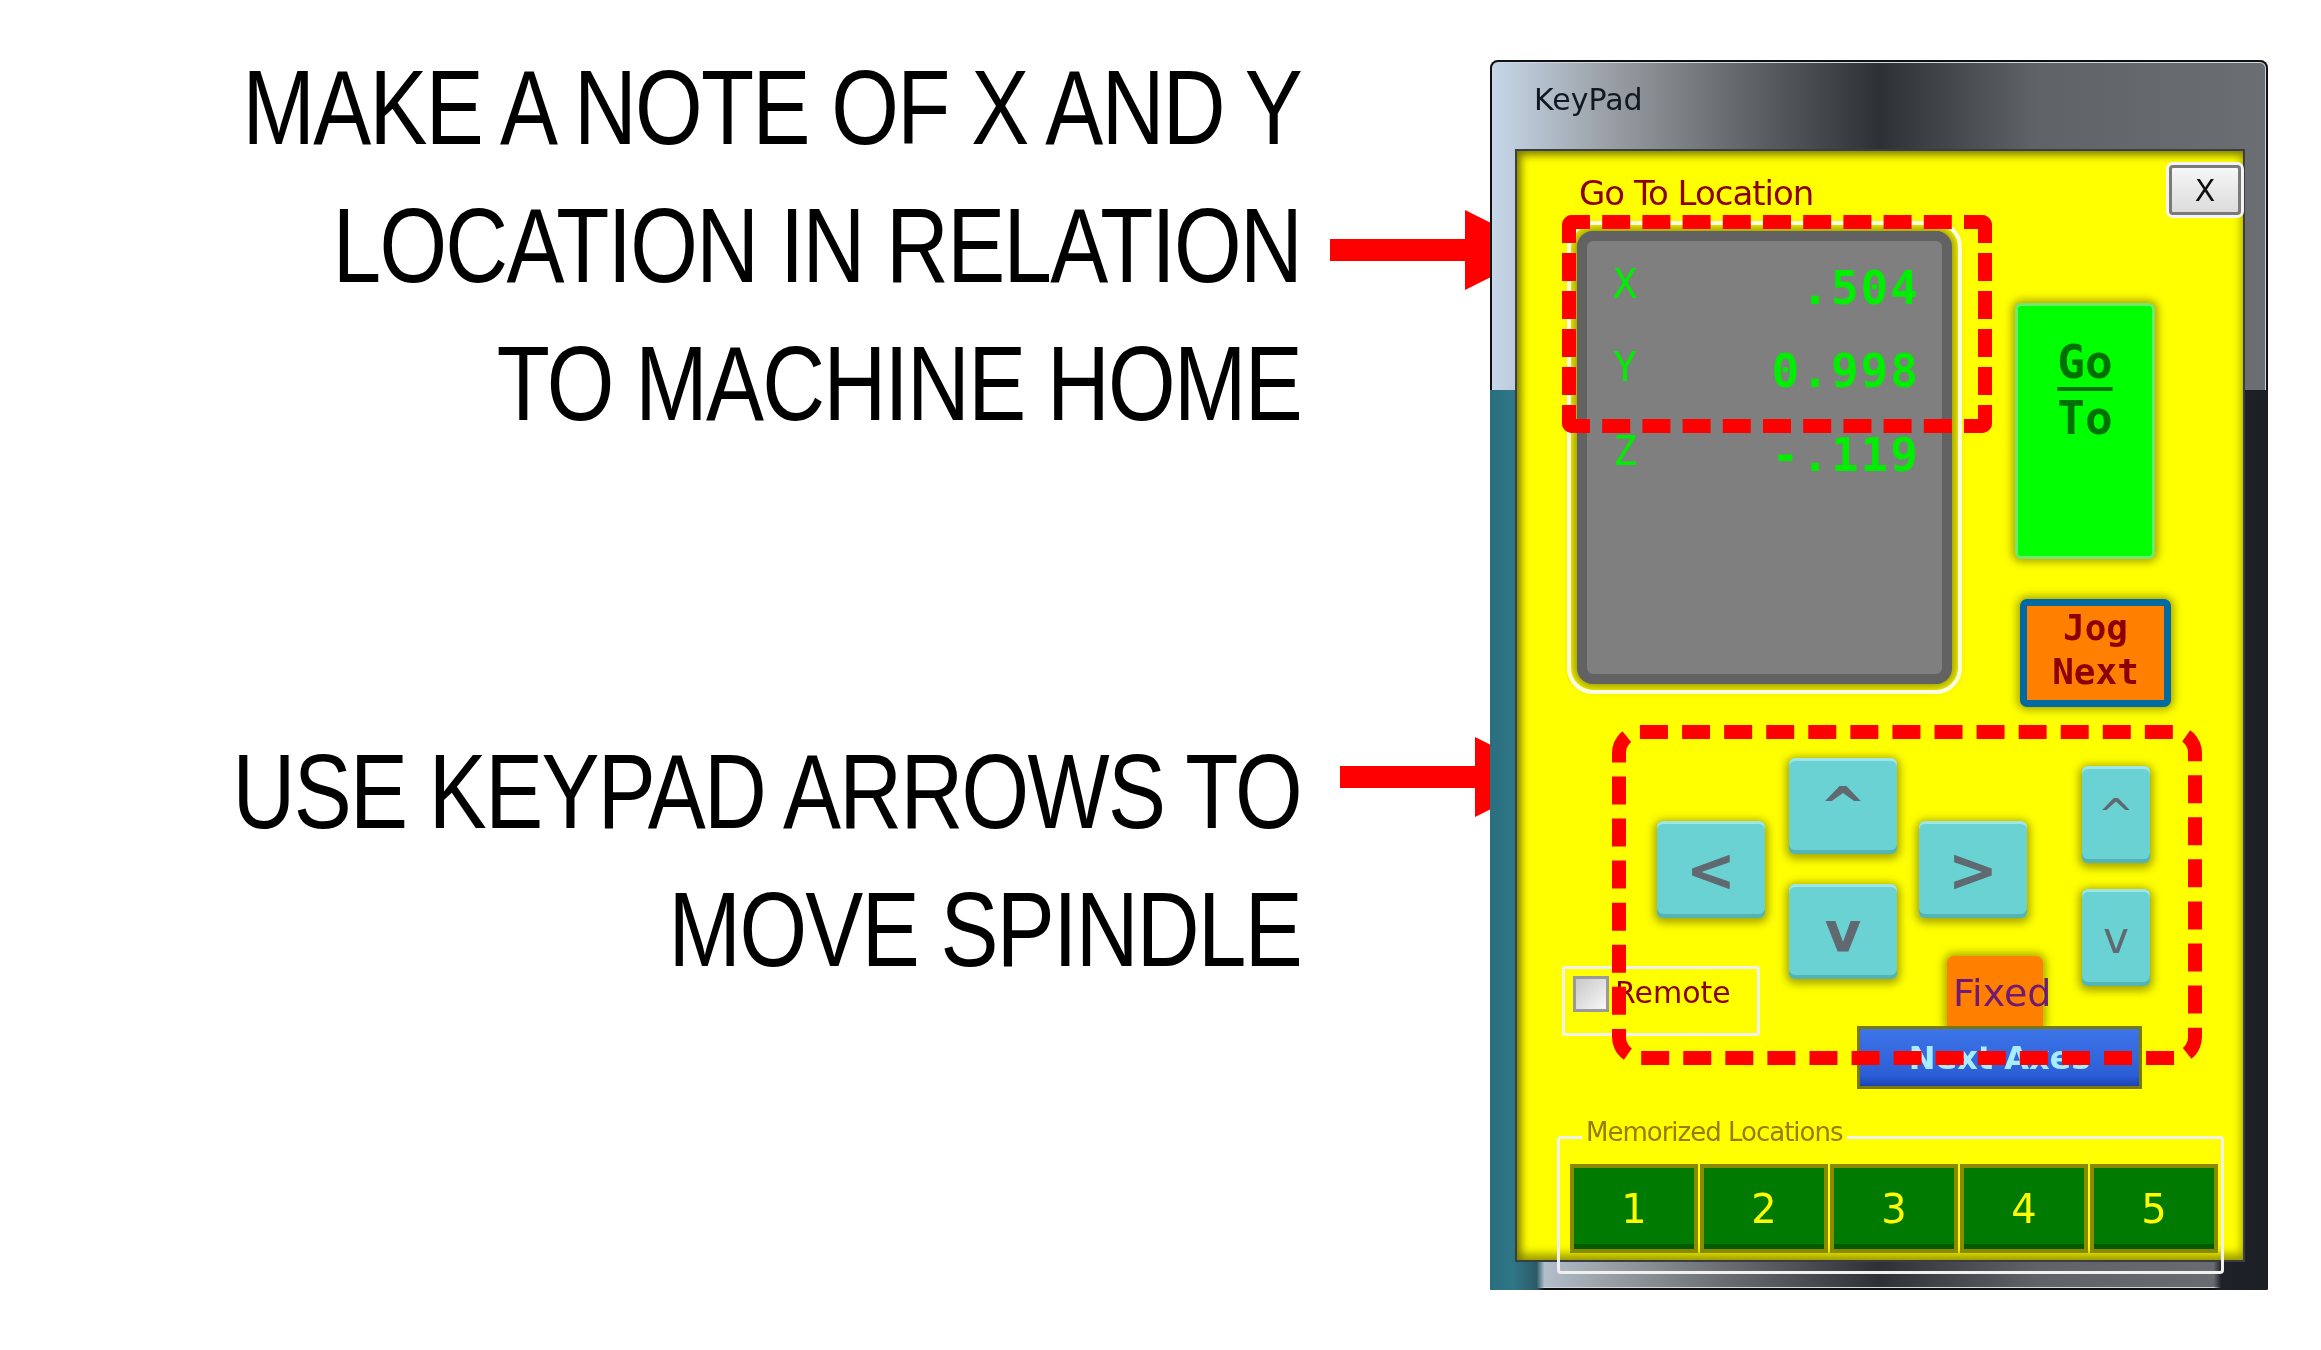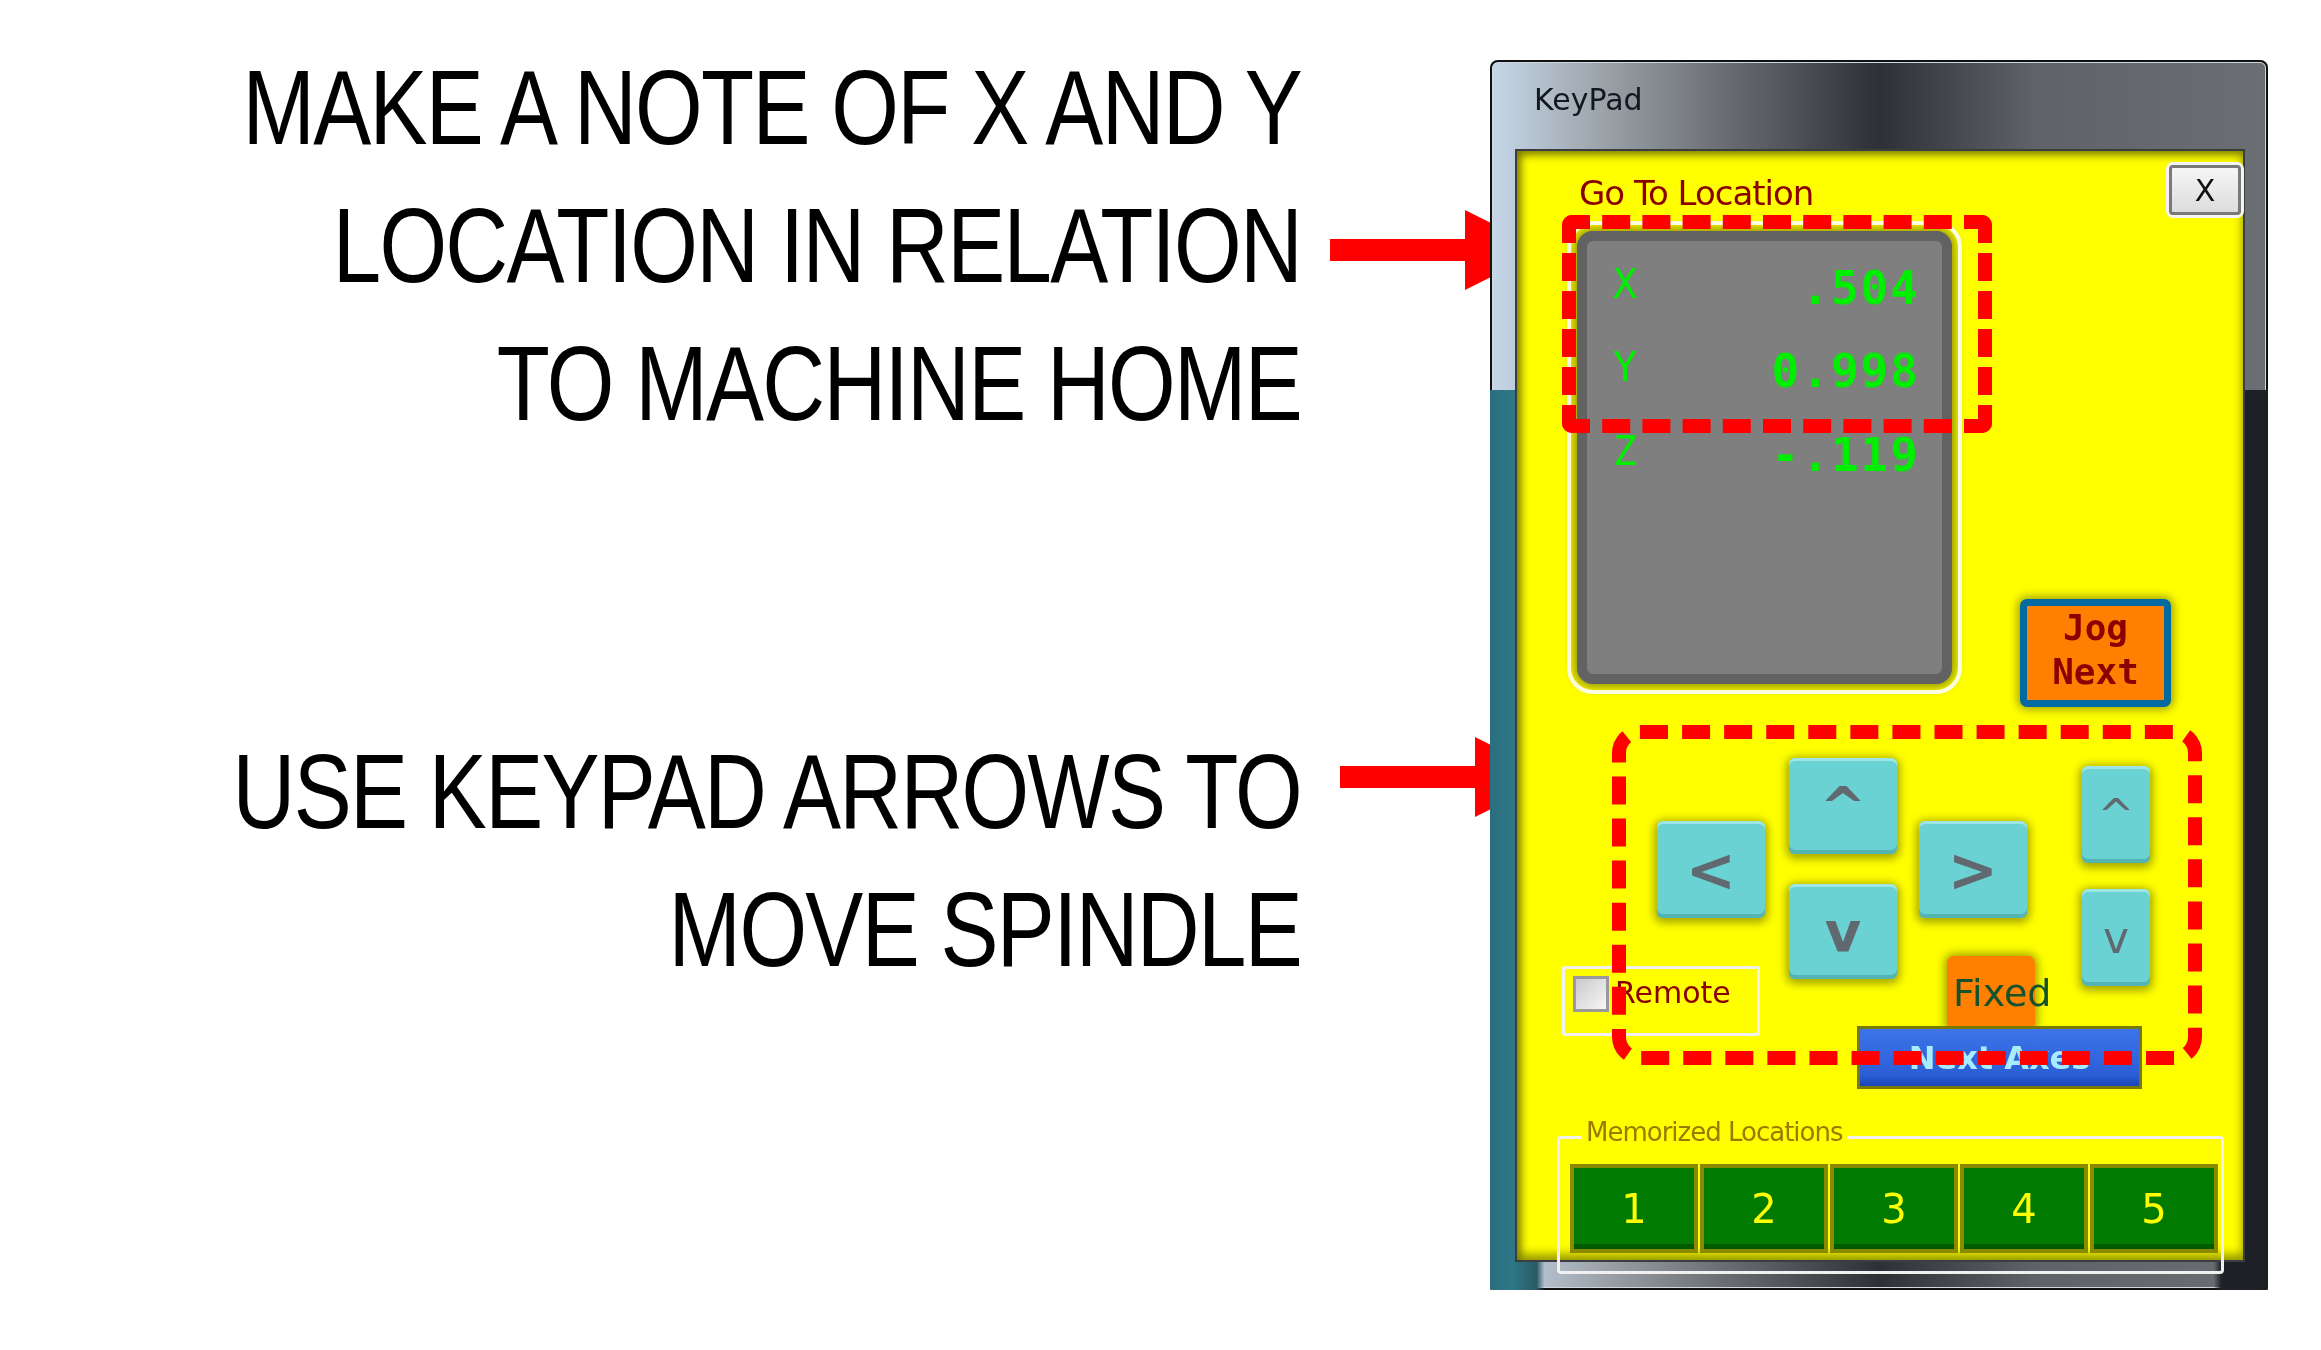--- a/index.html
+++ b/index.html
@@ -78,23 +78,23 @@
          box-shadow:inset 0 -4px 0 #54b3b3, inset 0 3px 0 #9ee6e6, 0 2px 8px 3px #a9a900;
          color:#606870; font-family:"DejaVu Sans", sans-serif; font-weight:bold;
          display:flex; align-items:center; justify-content:center; }
   .key-left  { left:140px; top:670px; width:108px; height:97px; font-size:60px; }
   .key-up    { left:272px; top:607px; width:108px; height:96px; font-size:56px; }
   .key-down  { left:272px; top:733px; width:108px; height:95px; font-size:56px; }
   .key-right { left:402px; top:670px; width:108px; height:97px; font-size:60px; }
   .key-zup   { left:565px; top:615px; width:68px; height:97px; font-size:44px; font-weight:normal; }
   .key-zdown { left:565px; top:738px; width:68px; height:97px; font-size:44px; font-weight:normal; }
 
-  .fixed-btn { position:absolute; left:430px; top:805px; width:88px; height:75px;
+  .fixed-btn { position:absolute; left:430px; top:805px; width:96px; height:75px;
                background:#ff8000; border-radius:7px; box-shadow:0 0 8px 3px #a9a900;
-               color:#14532d; font-family:"DejaVu Sans", sans-serif; font-size:38px;
+               color:#701a75; font-family:"DejaVu Sans", sans-serif; font-size:38px;
                line-height:75px; padding-left:6px; white-space:nowrap; overflow:visible; box-sizing:border-box; }
 
   
   .remote-group { position:absolute; left:45px; top:815px; width:198px; height:70px;
                   border:3px solid #f0f0f0; border-radius:3px; box-sizing:border-box; }
   .remote-box { position:absolute; left:8px; top:7px; width:36px; height:36px;
                 background:linear-gradient(135deg,#c8c8c8,#f8f8f8); border:3px solid #9a9a9a; box-sizing:border-box; }
   .remote-label { position:absolute; left:50px; top:6px; color:#8b0000;
                   font-family:"DejaVu Sans", sans-serif; font-size:30px; }
 
@@ -162,20 +162,24 @@
       <div class="axis-row row-y">
         <span class="lbl">Y</span>
         <span class="val">0.998</span>
       </div>
       <div class="axis-row row-z">
         <span class="lbl">Z</span>
         <span class="val">-.119</span>
       </div>
     </div>
 
+    <div class="goto-btn">
+      <span>Go</span>
+      <span class="to">To</span>
+    </div>
 
     <div class="jog-btn">
       <span style="display:block">Jog</span>
       <span style="display:block">Next</span>
     </div>
 
     <div class="key key-left">
       <span>&lt;</span>
     </div>
     <div class="key key-up">

